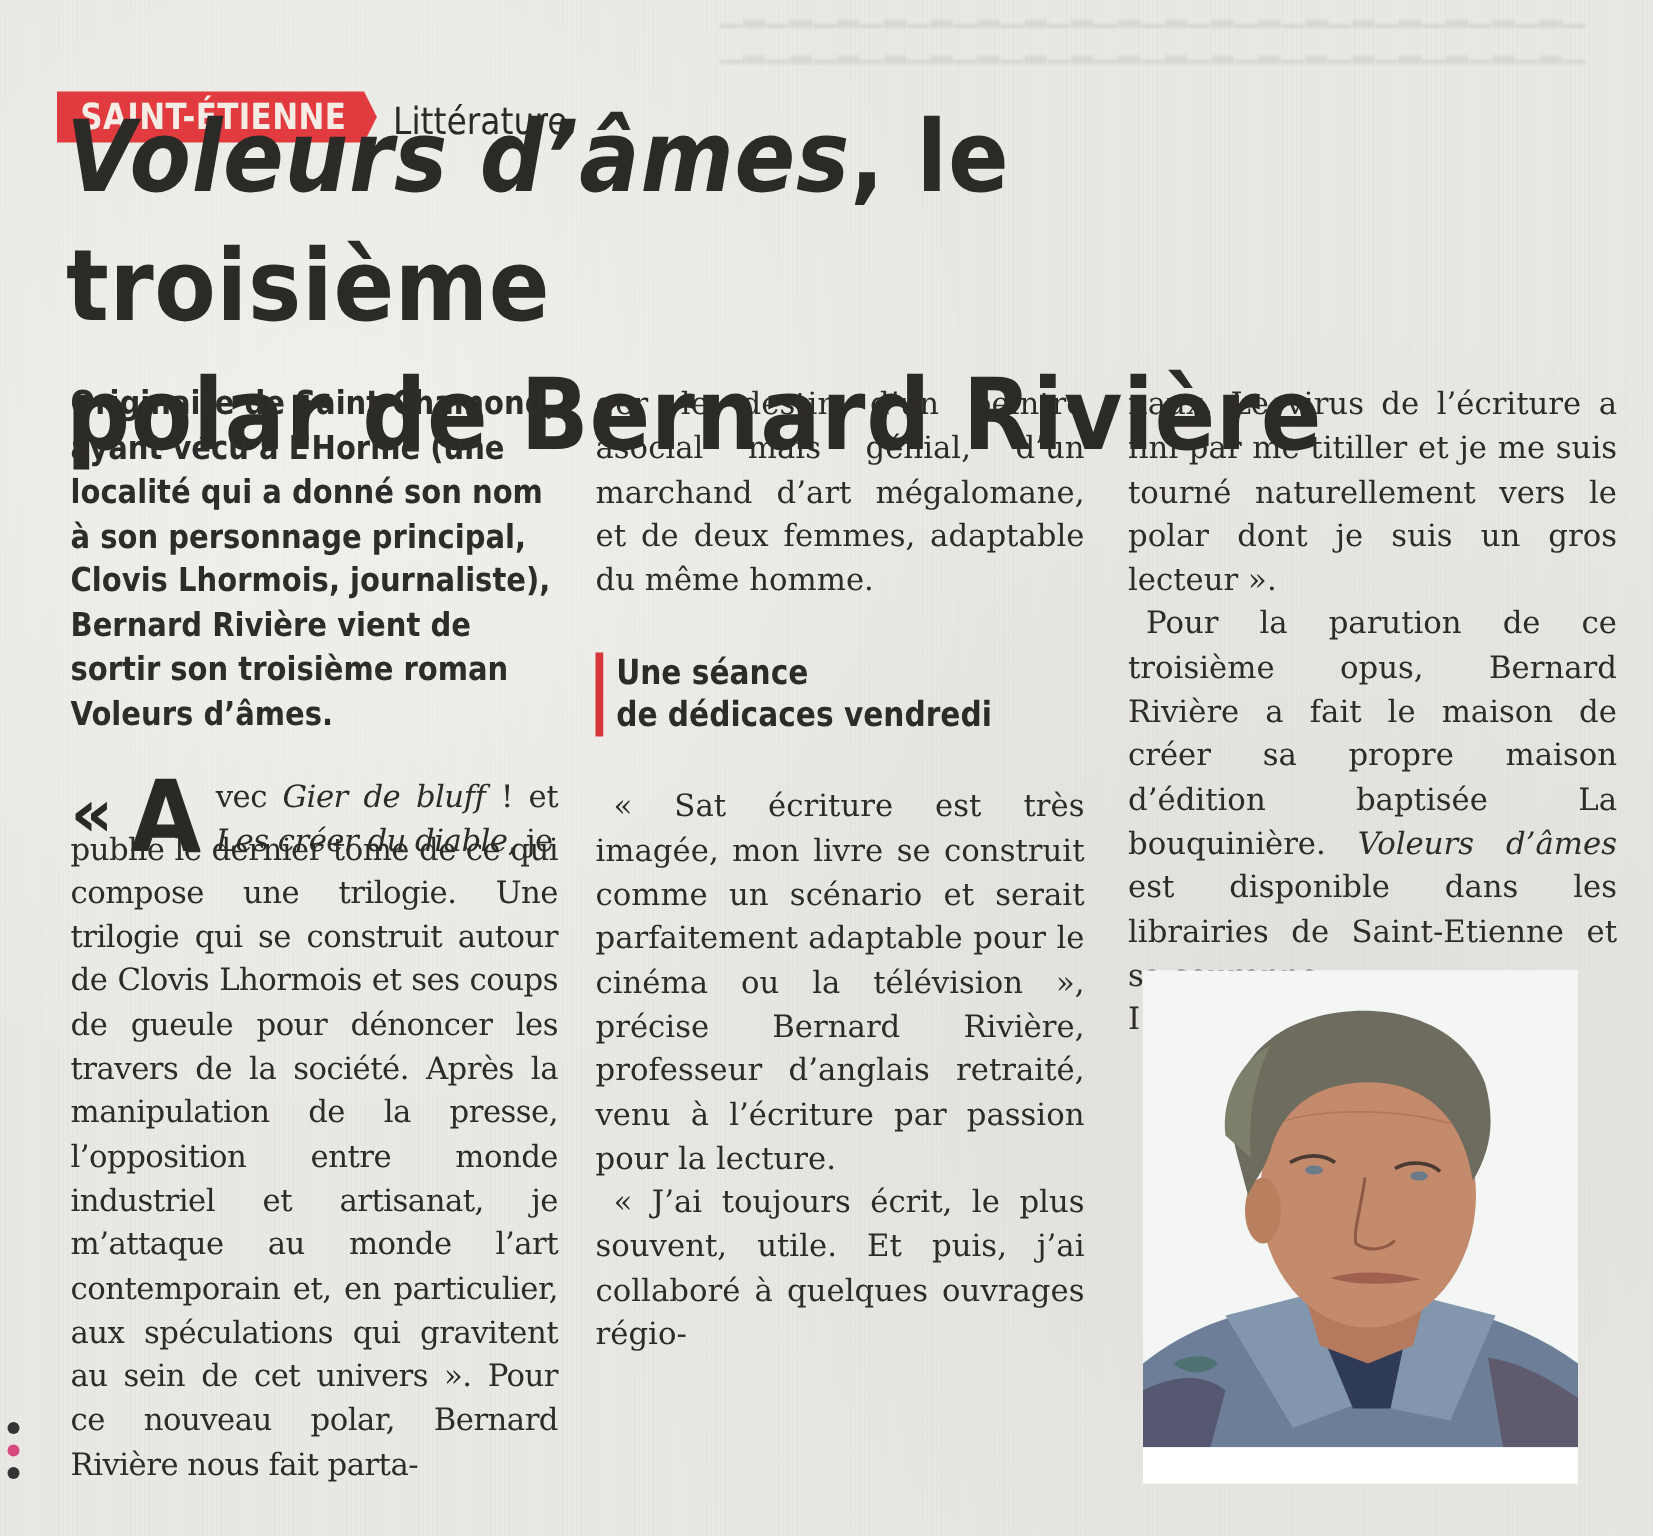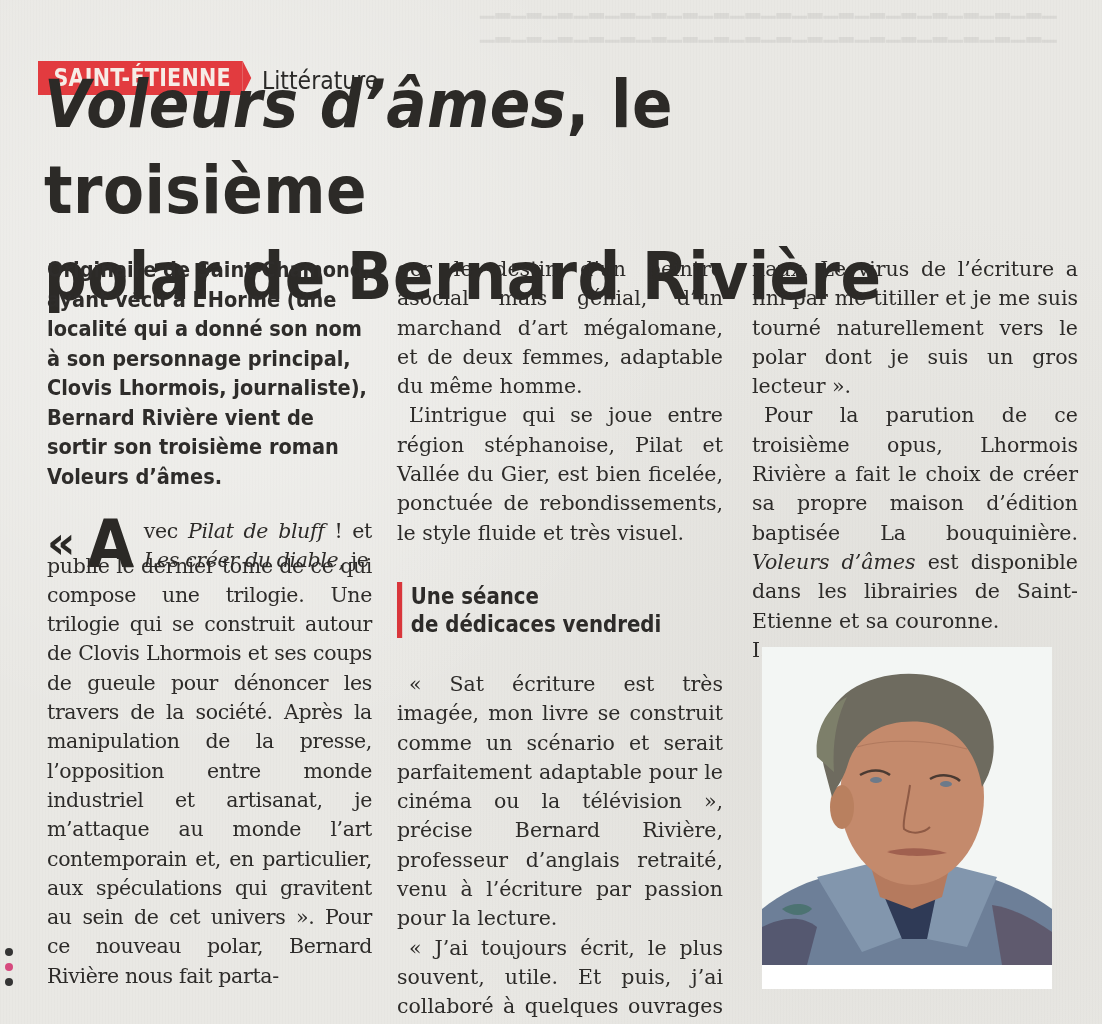--- a/index.html
+++ b/index.html
@@ -102,39 +102,38 @@
 <h1 class="headline" style="margin:0;">
   <em>Voleurs d’âmes</em><span>, le troisième</span><br>
   <span>polar de Bernard Rivière</span>
 </h1>
 
 <div class="col col1">
   <p class="lede">Originaire de Saint-Chamond, ayant vécu à L’Horme (une localité qui a donné son nom à son personnage principal, Clovis Lhormois, journaliste), Bernard Rivière vient de sortir son troisième roman Voleurs d’âmes.</p>
   <div class="dropcap-line body-text">
     <span class="quote-open">«</span>
     <span class="dropcap">A</span>
-    <span class="dropcap-text"><span>vec </span><em>Pilat de bluff</em><span> ! et </span><em>Les créer du diable</em><span>, je</span></span>
+    <span class="dropcap-text"><span>vec </span><em>Gier de bluff</em><span> ! et </span><em>Les créer du diable</em><span>, je</span></span>
   </div>
   <p class="body-text" style="margin-top:-24px;">publie le dernier tome de ce qui compose une trilogie. Une trilogie qui se construit autour de Clovis Lhormois et ses coups de gueule pour dénoncer les travers de la société. Après la manipulation de la presse, l’opposition entre monde industriel et artisanat, je m’attaque au monde l’art contemporain et, en particulier, aux spéculations qui gravitent au sein de cet univers ». Pour ce nouveau polar, Bernard Rivière nous fait parta-</p>
 </div>
 
 <div class="col col2">
   <p>ger le destin d’un peintre asocial mais génial, d’un marchand d’art mégalomane, et de deux femmes, adaptable du même homme.</p>
-  <p class="indent">L’intrigue qui se joue entre région stéphanoise, Pilat et Vallée du Gier, est bien ficelée, ponctuée de rebondissements, le style fluide et très visuel.</p>
   <div class="subhead">
     <span>Une séance</span><br>
     <span>de dédicaces vendredi</span>
   </div>
   <p class="indent">« Sat écriture est très imagée, mon livre se construit comme un scénario et serait parfaitement adaptable pour le cinéma ou la télévision », précise Bernard Rivière, professeur d’anglais retraité, venu à l’écriture par passion pour la lecture.</p>
   <p class="indent">« J’ai toujours écrit, le plus souvent, utile. Et puis, j’ai collaboré à quelques ouvrages régio-</p>
 </div>
 
 <div class="col col3">
   <p>naux. Le virus de l’écriture a fini par me titiller et je me suis tourné naturellement vers le polar dont je suis un gros lecteur ».</p>
-  <p class="indent"><span>Pour la parution de ce troisième opus, Lhormois Rivière a fait le choix de créer sa propre maison d’édition baptisée La bouquinière. </span><em>Voleurs d’âmes</em><span> est disponible dans les librairies de Saint-Etienne et sa couronne.</span></p>
+  <p class="indent"><span>Pour la parution de ce troisième opus, Bernard Rivière a fait le maison de créer sa propre maison d’édition baptisée La bouquinière. </span><em>Voleurs d’âmes</em><span> est disponible dans les librairies de Saint-Etienne et sa couronne.</span></p>
   <p>I.</p>
 </div>
 
 <div class="photo-frame">
   <div class="photo-bg">
     <svg width="290" height="318" viewBox="0 0 290 318">
 
       <path d="M0 262 C40 230 80 225 110 222 L190 222 C225 228 260 240 290 262 L290 318 L0 318 Z" fill="#6d7f98"></path>
       <path d="M0 280 C20 270 40 268 55 280 L45 318 L0 318 Z" fill="#4b4760" opacity="0.7"></path>
       <path d="M230 258 C255 262 275 275 290 285 L290 318 L240 318 Z" fill="#5a4a5c" opacity="0.7"></path>

